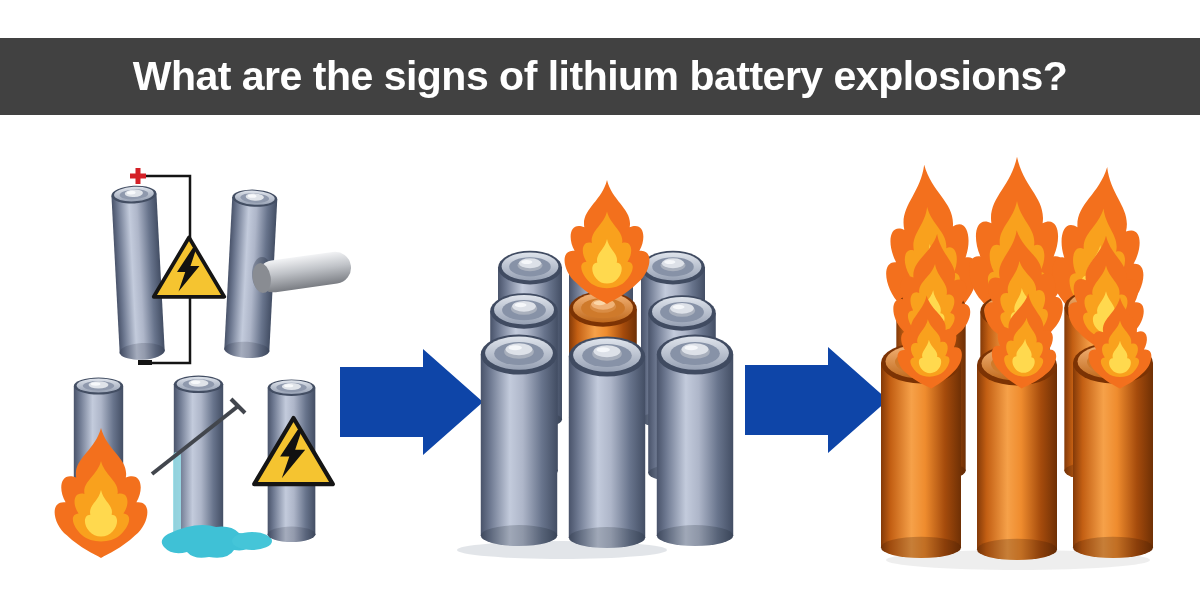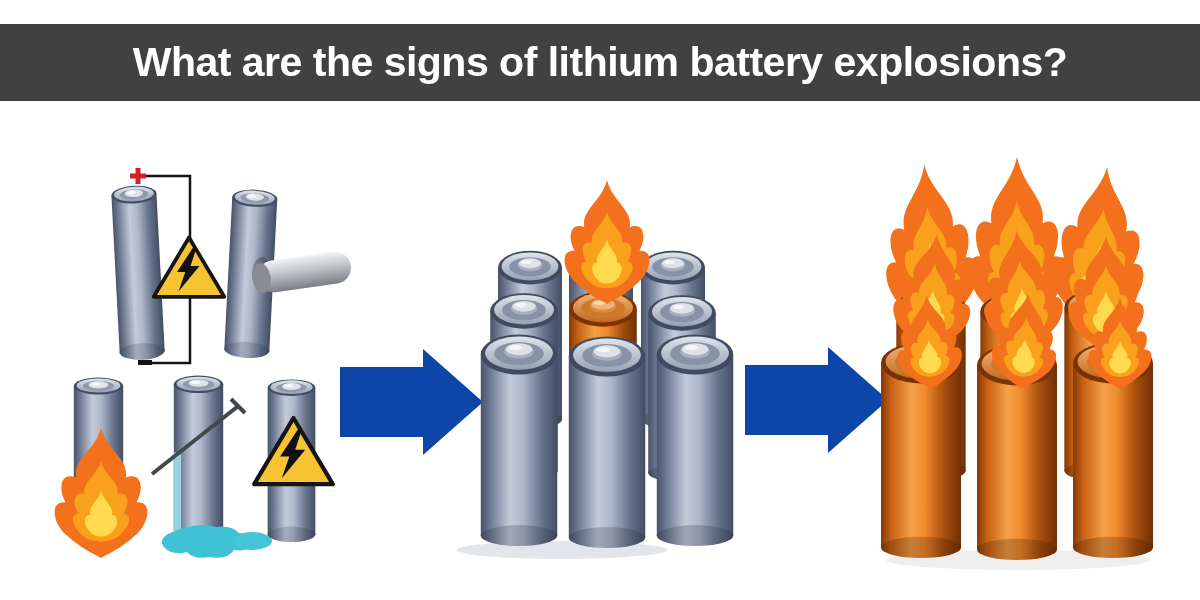--- a/index.html
+++ b/index.html
@@ -1,18 +1,18 @@
 <!DOCTYPE html>
 <html><head>
 <meta charset="utf-8">
 <style>
   html,body{margin:0;padding:0;background:#ffffff;}
   .canvas{position:relative;width:1200px;height:600px;background:#ffffff;overflow:hidden;
           font-family:"Liberation Sans",sans-serif;}
-  .title-band{position:absolute;left:0;top:24px;width:1200px;height:77px;background:#414141;}
+  .title-band{position:absolute;left:0;top:38px;width:1200px;height:77px;background:#414141;}
   .title-text{width:100%;height:77px;line-height:77px;text-align:center;color:#ffffff;
               font-size:41px;font-weight:700;letter-spacing:-0.5px;white-space:nowrap;}
   .art{position:absolute;left:0;top:0;width:1200px;height:600px;}
 </style>
 </head>
 <body>
 
 <div class="canvas">
 
   <div class="title-band">

